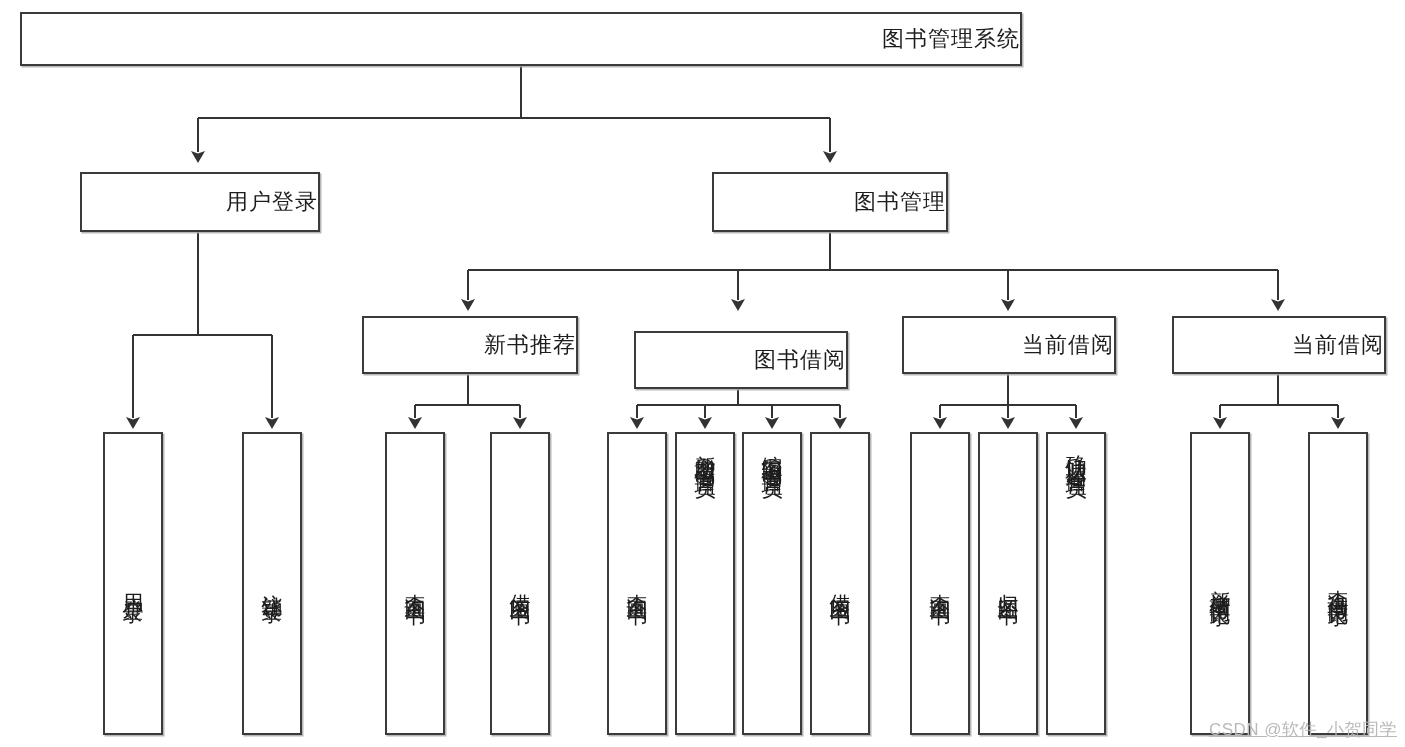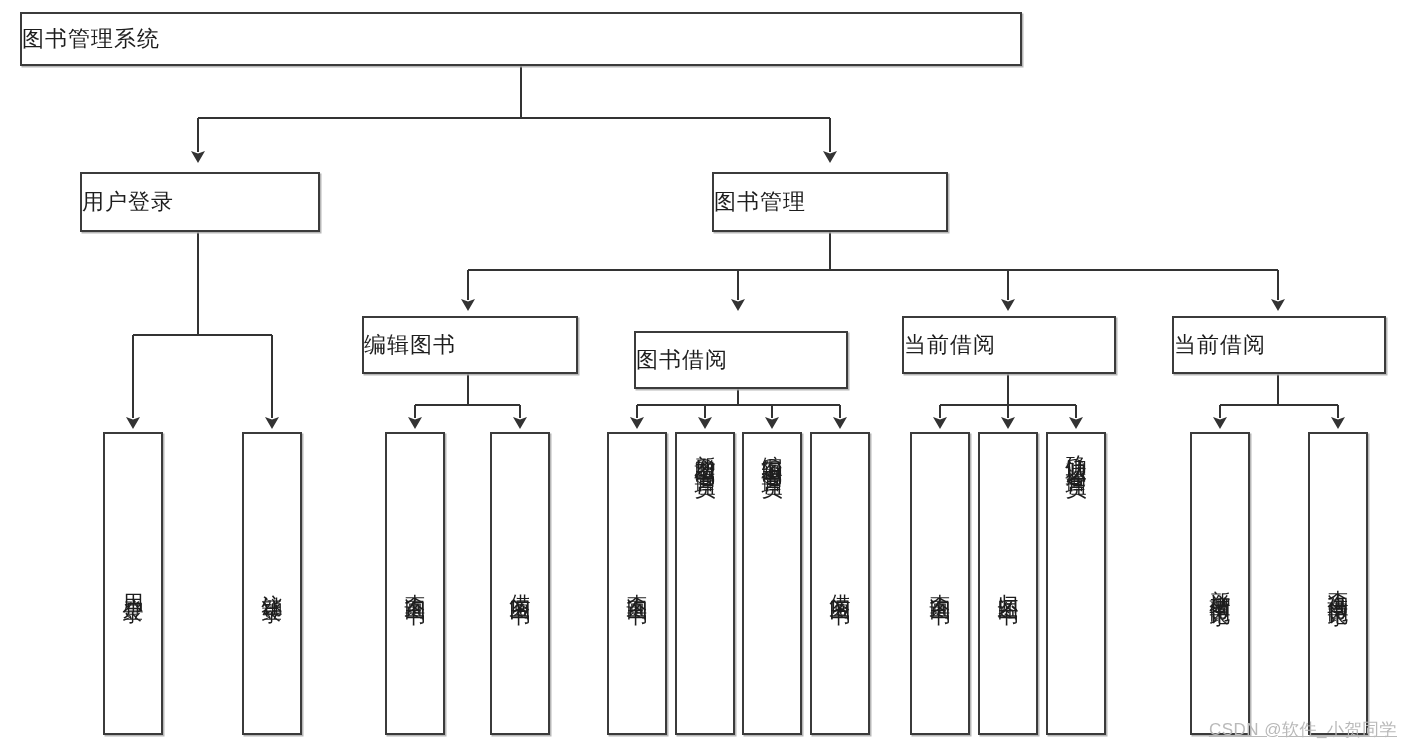--- a/index.html
+++ b/index.html
@@ -30,21 +30,21 @@
   }
   
   .node-box {
     position: absolute;
     box-sizing: border-box;
     background: #ffffff;
     border: 2px solid #3b3b3b;
     box-shadow: 1.5px 1.5px 0 0 rgba(170,170,170,0.85);
     display: flex;
     align-items: center;
-    justify-content: flex-start;
+    justify-content: flex-end;
     overflow: hidden;
   }
   .node-label {
     color: #1d1d1d;
     line-height: 1.18;
     letter-spacing: 0.5px;
     white-space: pre-wrap;
     text-align: center;
   }
   
@@ -152,21 +152,21 @@
   </div>
 
   <div class="node-box node-h" style="left:80px; top:172px; width:240px; height:60px;">
     <span class="node-label">用户登录</span>
   </div>
   <div class="node-box node-h" style="left:712px; top:172px; width:236px; height:60px;">
     <span class="node-label">图书管理</span>
   </div>
 
   <div class="node-box node-h" style="left:362px; top:316px; width:216px; height:58px;">
-    <span class="node-label">编辑图书</span>
+    <span class="node-label">新书推荐</span>
   </div>
   <div class="node-box node-h" style="left:634px; top:316px; width:214px; height:58px;margin-top:15px;">
     <span class="node-label">图书借阅</span>
   </div>
   <div class="node-box node-h" style="left:902px; top:316px; width:214px; height:58px;">
     <span class="node-label">当前借阅</span>
   </div>
   <div class="node-box node-h" style="left:1172px; top:316px; width:214px; height:58px;">
     <span class="node-label">当前借阅</span>
   </div>

